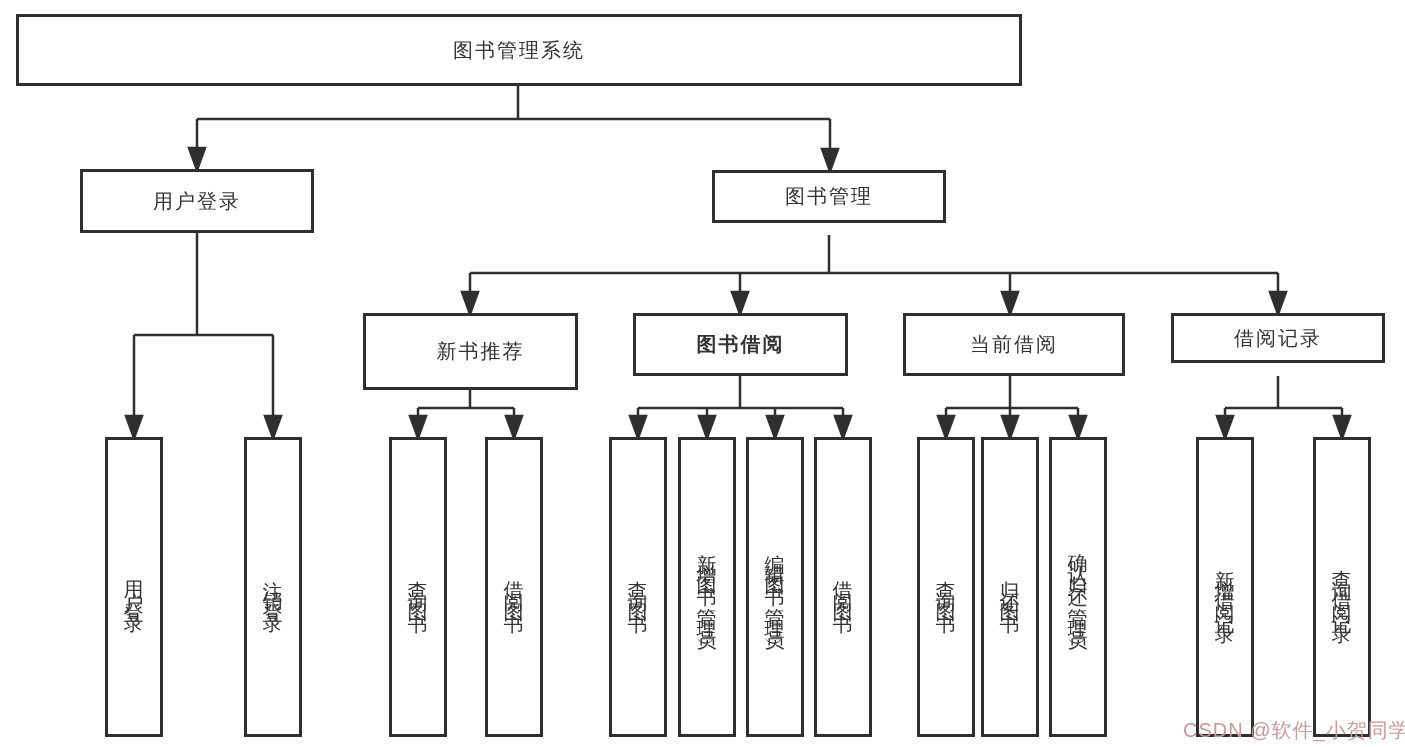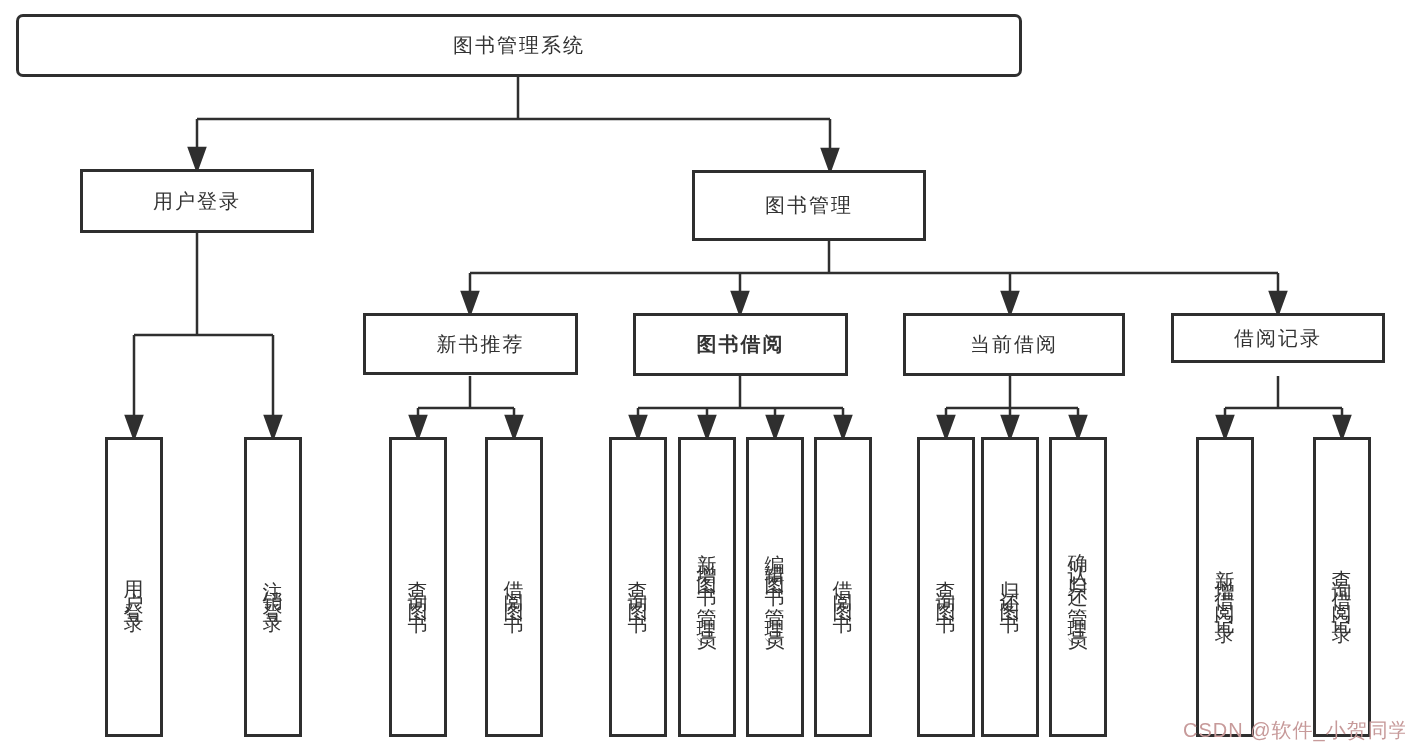--- a/index.html
+++ b/index.html
@@ -39,24 +39,24 @@
     z-index:1;
   }
   .leaf span{
     writing-mode:vertical-rl;
     text-orientation:mixed;
     letter-spacing:11px;
     line-height:1;
     white-space:nowrap;
   }
   
-  #root-box     {left:16px;  top:14px;  width:1006px; height:63px;border-radius:7px;}
+  #root-box     {left:16px;  top:14px;  width:1006px; height:72px;}
   #user-login   {left:80px;  top:169px; width:234px;  height:64px;}
-  #book-mgmt    {left:692px; top:170px; width:234px;  height:71px;}
-  #new-rec      {left:363px; top:313px; width:215px;  height:62px;padding-left:20px;}
+  #book-mgmt    {left:712px; top:170px; width:234px;  height:53px;}
+  #new-rec      {left:363px; top:313px; width:215px;  height:77px;padding-left:20px;}
   #book-borrow  {left:633px; top:313px; width:215px;  height:63px;font-weight:bold;}
   #cur-borrow   {left:903px; top:313px; width:222px;  height:63px;}
   #borrow-rec   {left:1171px;top:313px; width:214px;  height:50px;text-align:center;}
   .leaf{top:437px;width:58px;height:300px;}
   #lf-login     {left:105px;}
   #lf-logout    {left:244px;}
   #lf-rec-query {left:389px;}
   #lf-rec-borrow{left:485px;}
   #lf-bb-query  {left:609px;}
   #lf-bb-add    {left:678px;}

